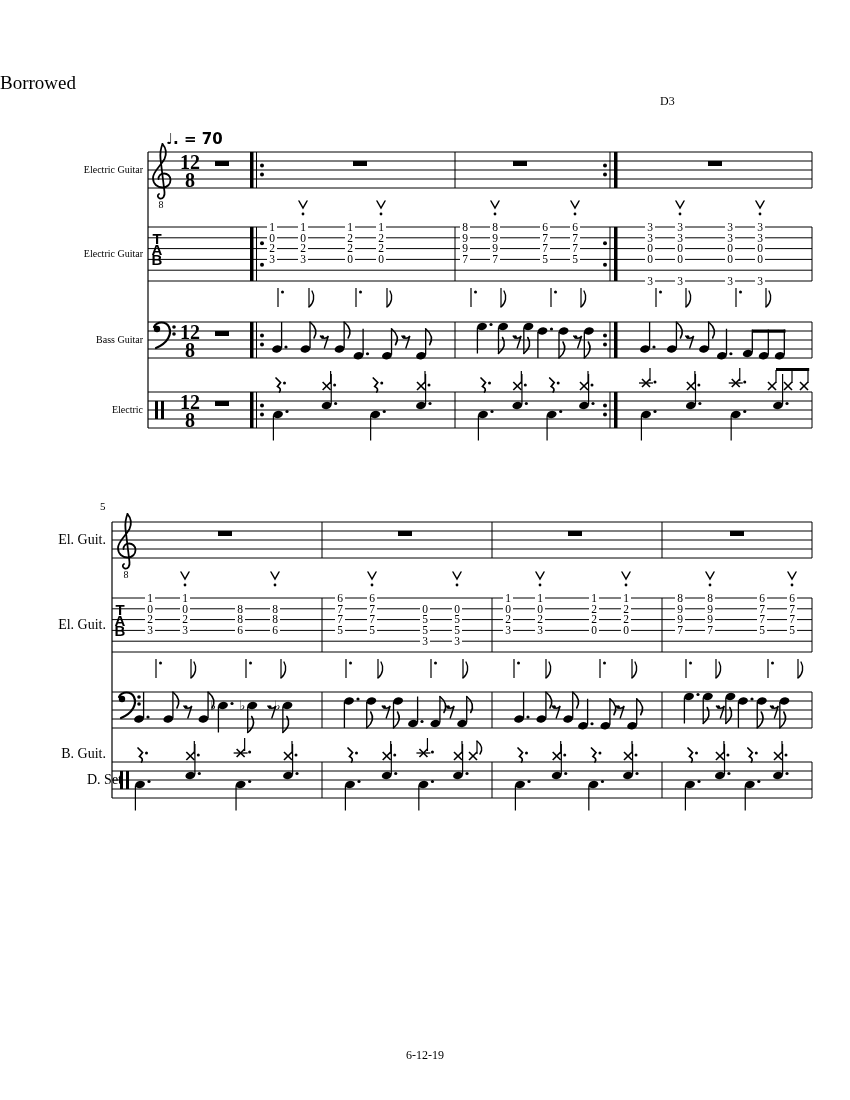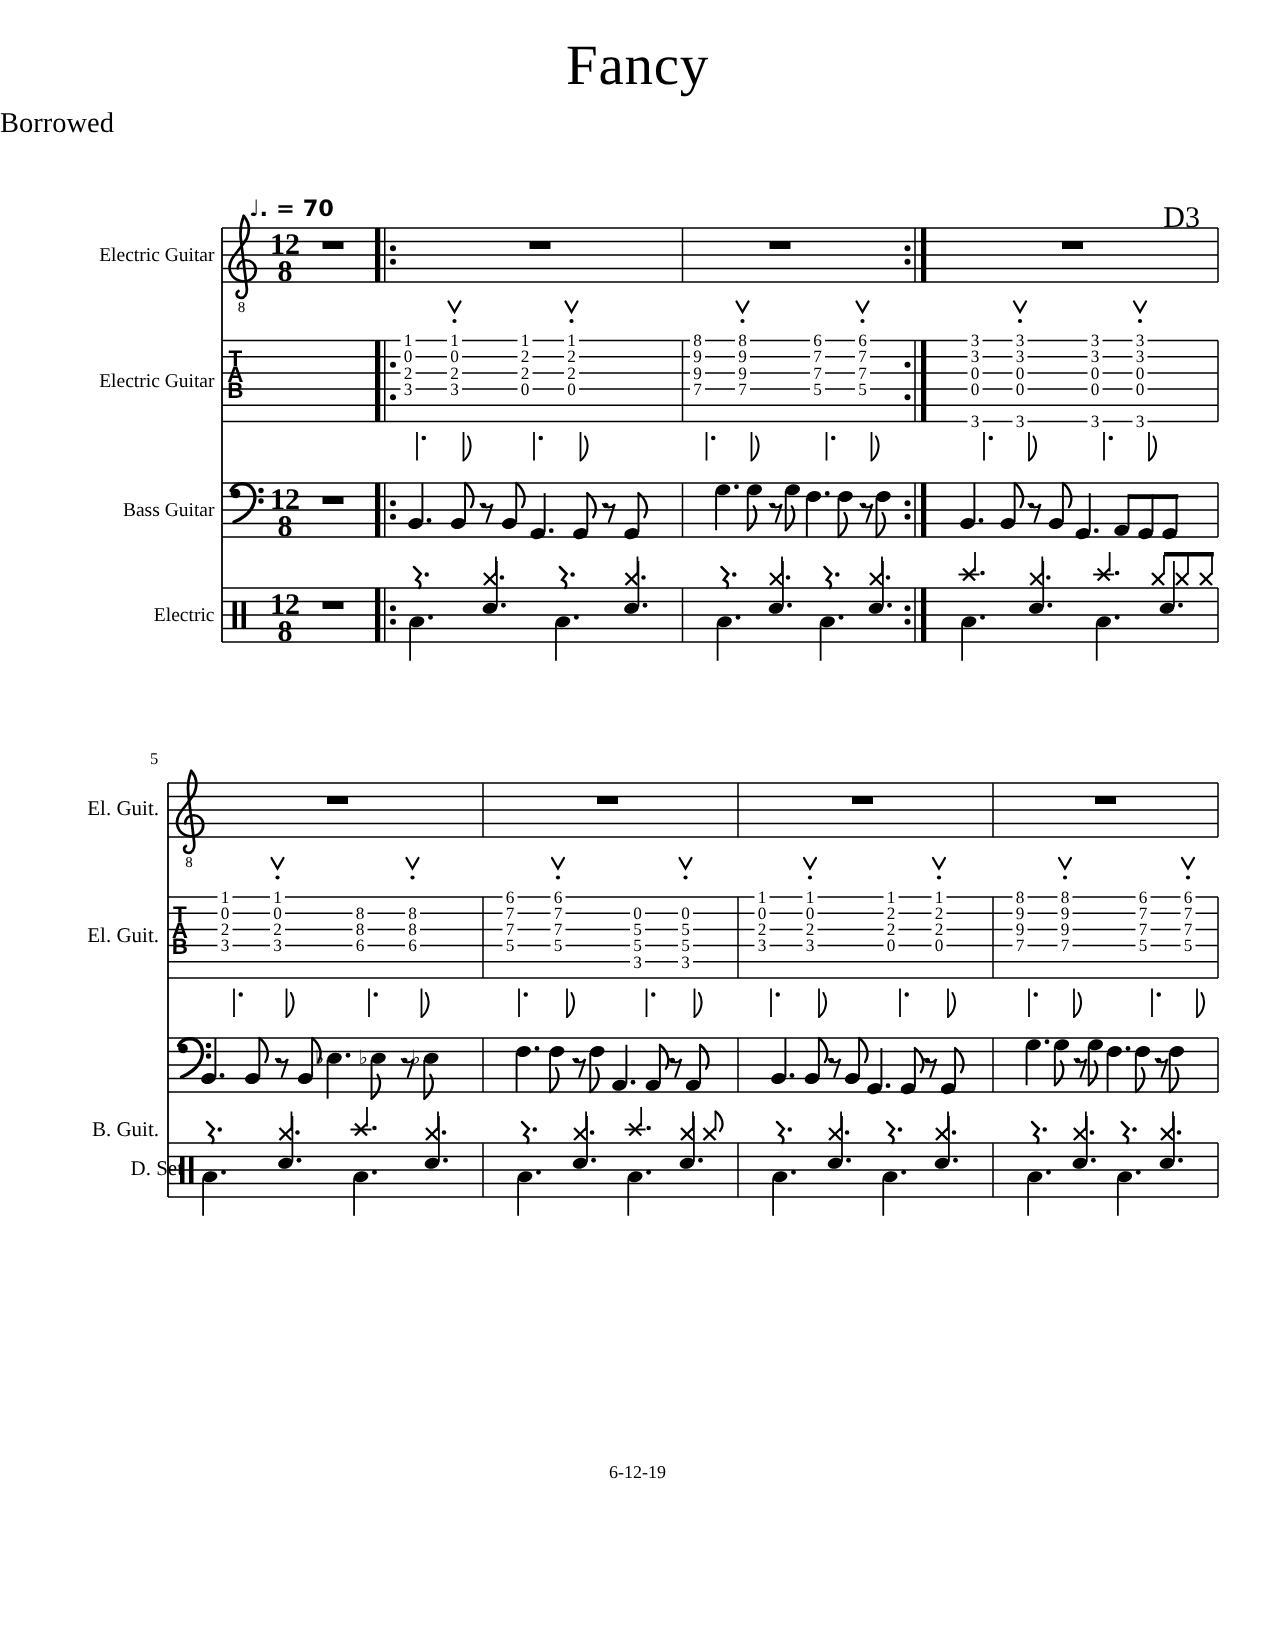--- a/index.html
+++ b/index.html
@@ -1,42 +1,41 @@
 <!DOCTYPE html>
 <html><head>
 <meta charset="utf-8">
 <style>
   html,body{margin:0;padding:0;background:#fff;}
   .page{position:relative;width:850px;height:1100px;background:#fff;color:#000;
         font-family:"Liberation Serif", serif;overflow:hidden;}
   .title{position:absolute;left:0;top:22px;width:850px;text-align:center;
          font-size:38px;letter-spacing:.5px;}
   .subtitle{position:absolute;left:0;top:72px;width:850px;text-align:left;font-size:19px;}
-  .annotation{position:absolute;left:660px;top:94px;width:140px;text-align:right;font-size:20px;margin-top:40px;}
+  .annotation{position:absolute;left:660px;top:94px;width:140px;text-align:left;font-size:12px;}
   .tempo{position:absolute;left:166px;top:130px;font-size:15px;font-weight:bold;
          font-family:"DejaVu Sans", sans-serif;}
   .measure-number{position:absolute;left:100px;top:500px;font-size:11px;}
-  .footer{position:absolute;left:0;top:974px;width:850px;text-align:center;font-size:12px;}
-  .lbl{position:absolute;text-align:right;font-size:13px;line-height:18px;}
+  .footer{position:absolute;left:0;top:1048px;width:850px;text-align:center;font-size:12px;}
+  .lbl{position:absolute;text-align:right;font-size:10px;line-height:18px;}
   .lbl.s2{font-size:14px;}
   .l1{left:23px;top:161px;width:120px;}
   .l2{left:23px;top:245px;width:120px;}
   .l3{left:23px;top:331px;width:120px;}
   .l4{left:23px;top:401px;width:120px;}
   .l5{left:16px;top:531px;width:90px;}
   .l6{left:16px;top:616px;width:90px;}
   .l7{left:16px;top:701px;width:90px;margin-top:44px;}
   .l8{left:32px;top:771px;width:90px;}
   svg#score{position:absolute;left:0;top:0;}
 </style>
 </head>
 <body>
 
 <div class="page">
-  <div class="title">Fancy</div>
   <div class="subtitle">Borrowed</div>
   <div class="annotation">D3</div>
   <div class="tempo">♩. = 70</div>
   <div class="measure-number">5</div>
 
   <div class="lbl l1">Electric Guitar</div>
   <div class="lbl l2">Electric Guitar</div>
   <div class="lbl l3">Bass Guitar</div>
   <div class="lbl l4">Electric</div>
   <div class="lbl s2 l5">El. Guit.</div>

